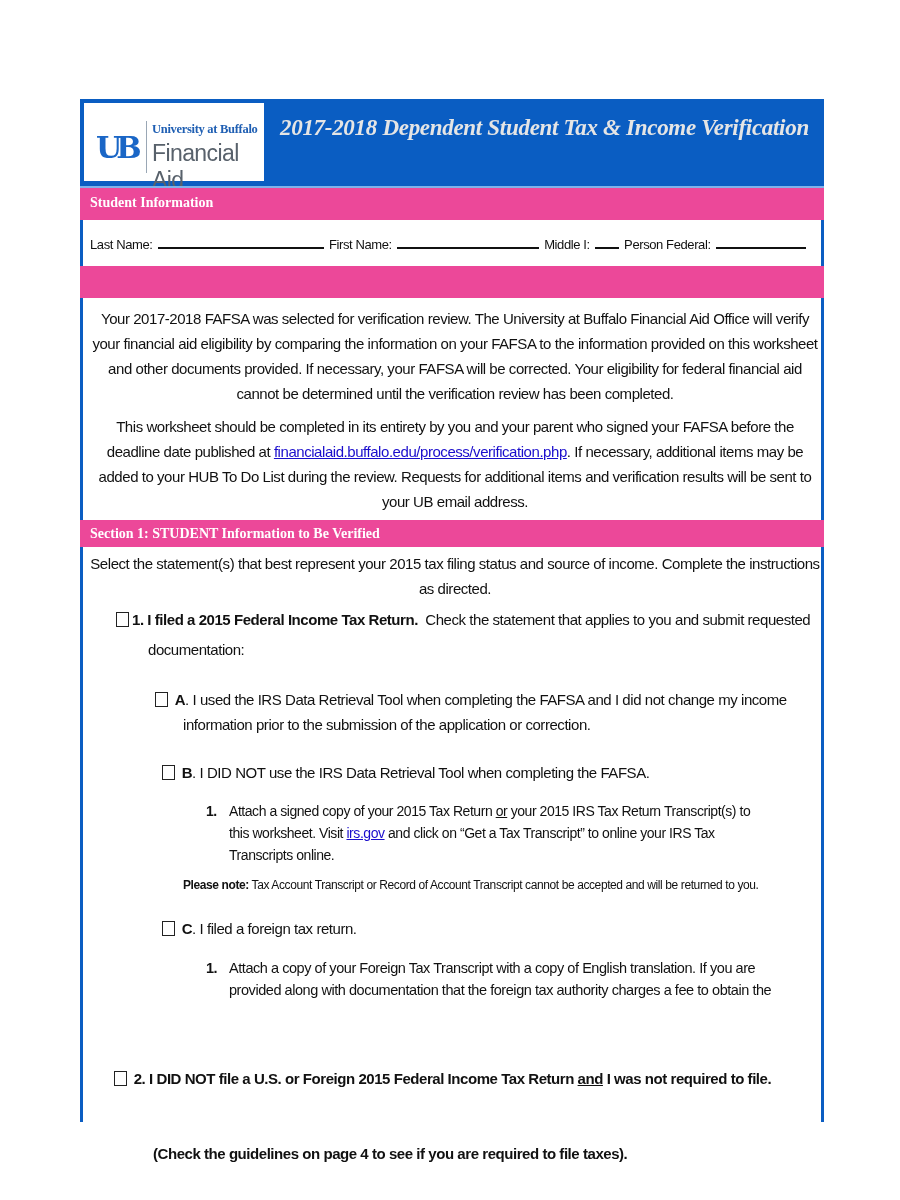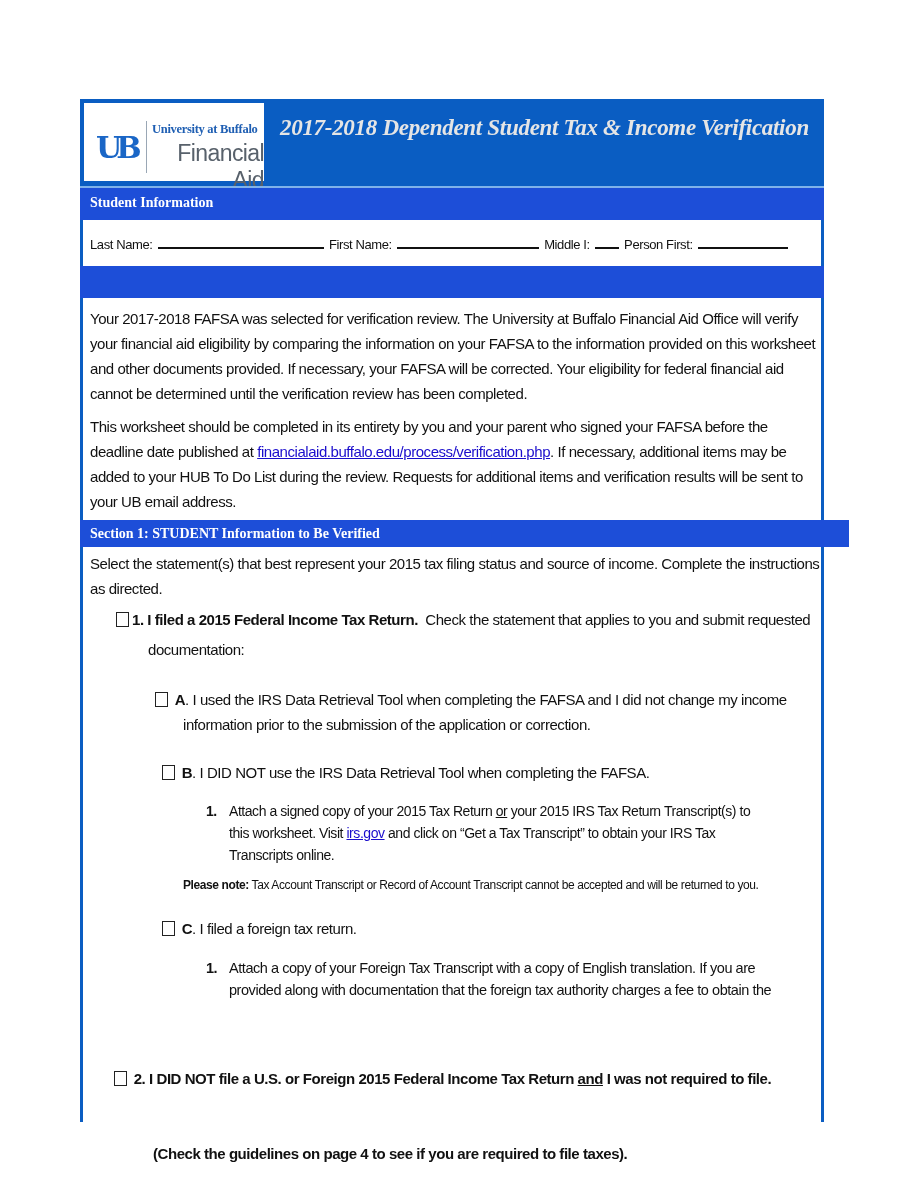--- a/index.html
+++ b/index.html
@@ -1,40 +1,40 @@
 <!DOCTYPE html>
 <html><head>
 <meta charset="utf-8">
 <style>
   html, body { margin: 0; padding: 0; background: #ffffff; }
   body { width: 900px; height: 1200px; position: relative; overflow: hidden;
          font-family: "Liberation Sans", sans-serif; color: #111; }
   .frame { position: absolute; left: 80px; top: 99px; width: 744px; height: 1023px;
            border-left: 3px solid #0b5dc2; border-right: 3px solid #0b5dc2; border-top: 3px solid #0b5dc2;
            box-sizing: border-box; }
-  .header { position: absolute; left: 80px; top: 99px; width: 744px; height: 104px; background: #0a5dc2; text-align: right; }
+  .header { position: absolute; left: 80px; top: 99px; width: 744px; height: 104px; background: #0a5dc2; }
   .logo-box { position: absolute; left: 4px; top: 4px; width: 180px; height: 78px; background: #fff; }
   .ub-mark { position: absolute; left: 12px; top: 30px; font-family: "DejaVu Serif", serif; font-weight: bold;
              color: #1a66c6; font-size: 30px; letter-spacing: -6px; line-height: 30px; }
   .logo-divider { position: absolute; left: 62px; top: 18px; width: 1px; height: 52px; background: #9aa7b5; }
   .logo-uni { position: absolute; left: 68px; top: 19px; font-family: "Liberation Serif", serif; font-weight: bold;
               font-size: 12.5px; color: #1f5fb3; letter-spacing: -0.3px; }
   .logo-fa { position: absolute; left: 68px; top: 37px; font-family: "Liberation Sans", sans-serif;
              font-size: 23px; color: #58616b; letter-spacing: -0.6px; }
   .title { position: absolute; left: 200px; top: 16px; font-family: "Liberation Serif", serif; font-style: italic;
            font-weight: bold; font-size: 23px; color: #e5e5e5; letter-spacing: -0.3px; white-space: nowrap; }
   .header-rule { position: absolute; left: 80px; top: 186px; width: 744px; height: 2px; background: #7fb2ea; }
-  .bar { position: absolute; left: 80px; width: 744px; background: #1d4ed8; }
+  .bar { position: absolute; left: 80px; width: 744px; background: #ec4899; }
   .bar-label { position: absolute; left: 10px; font-family: "Liberation Serif", serif; font-weight: bold;
                font-size: 14px; color: #fff; }
   .info-row { position: absolute; left: 85px; top: 220px; width: 736px; height: 46px; background: #fff; }
   .info-line { position: absolute; left: 5px; top: 16px; font-size: 13px; letter-spacing: -0.4px; white-space: nowrap; }
   .blank { display: inline-block; border-bottom: 2px solid #111; height: 11px; vertical-align: baseline; margin: 0 2px; }
   .white-panel { position: absolute; left: 85px; background: #fff; width: 736px; }
-  p, .txt { margin: 0; font-size: 15px; line-height: 25px; letter-spacing: -0.45px; }
+  p, .txt { margin: 0; font-size: 15px; line-height: 25px; letter-spacing: -0.45px; text-align: center; }
   .para { position: absolute; left: 90px; width: 730px; }
   a.link { color: #1a0dcc; text-decoration: underline; }
   .cb { display: inline-block; width: 13px; height: 15px; border: 1.5px solid #222; box-sizing: border-box;
         vertical-align: -2px; margin-right: 3px; }
   .abs { position: absolute; white-space: nowrap; }
   b { font-weight: bold; }
   .small { font-size: 12px; letter-spacing: -0.4px; }
   u { text-decoration: underline; }
 </style>
 </head>
@@ -58,36 +58,36 @@
 </div>
 
 <div class="info-row">
   <div class="info-line">
     <span>Last Name:</span>
     <span class="blank" style="width:166px;"></span>
     <span>First Name:</span>
     <span class="blank" style="width:142px;"></span>
     <span>Middle I:</span>
     <span class="blank" style="width:24px;"></span>
-    <span>Person First:</span>
+    <span>Person Federal:</span>
     <span class="blank" style="width:90px;"></span>
   </div>
 </div>
 
 <div class="bar" style="top:266px;height:32px;"></div>
 
 <div class="white-panel" style="top:298px;height:218px;"></div>
 <div class="para" style="top:306px;">
   <p>Your 2017-2018 FAFSA was selected for verification review. The University at Buffalo Financial Aid Office will verify your financial aid eligibility by comparing the information on your FAFSA to the information provided on this worksheet and other documents provided.  If necessary, your FAFSA will be corrected.  Your eligibility for federal financial aid cannot be determined until the verification review has been completed.</p>
 </div>
 <div class="para" style="top:414px;">
   <p><span>This worksheet should be completed in its entirety by you and your parent who signed your FAFSA before the deadline date published at </span><a class="link">financialaid.buffalo.edu/process/verification.php</a><span>. If necessary, additional items may be added to your HUB To Do List during the review.  Requests for additional items and verification results will be sent to your UB email address.</span></p>
 </div>
 
-<div class="bar" style="top:520px;height:27px;padding-left:25px;">
+<div class="bar" style="top:520px;height:27px;">
   <div class="bar-label" style="top:6px;">Section 1: STUDENT Information to Be Verified</div>
 </div>
 
 <div class="white-panel" style="top:548px;height:574px;"></div>
 
 <div class="para" style="top:551px;">
   <p>Select the statement(s) that best represent your 2015 tax filing status and source of income. Complete the instructions as directed.</p>
 </div>
 
 <div class="abs txt" style="left:116px;top:607px;">
@@ -98,21 +98,21 @@
 <div class="abs txt" style="left:155px;top:687px;">
   <span class="cb"></span> <b>A</b><span>. I used the IRS Data Retrieval Tool when completing the FAFSA and I did not change my income</span>
 </div>
 <div class="abs txt" style="left:183px;top:712px;">information prior to the submission of the application or correction.</div>
 
 <div class="abs txt" style="left:162px;top:760px;">
   <span class="cb"></span> <b>B</b><span>. I DID NOT use the IRS Data Retrieval Tool when completing the FAFSA.</span>
 </div>
 <div class="abs" style="left:206px;top:800px;font-size:14px;line-height:22px;letter-spacing:-0.45px;">
   <div><b style="display:inline-block;width:23px;">1.</b><span>Attach a signed copy of your 2015 Tax Return </span><u>or</u><span> your 2015 IRS Tax Return Transcript(s) to</span></div>
-  <div style="padding-left:23px;"><span>this worksheet. Visit </span><a class="link">irs.gov</a><span> and click on “Get a Tax Transcript” to obtain your IRS Tax</span></div>
+  <div style="padding-left:23px;"><span>this worksheet. Visit </span><a class="link">irs.gov</a><span> and click on “Get a Tax Transcript” to online your IRS Tax</span></div>
   <div style="padding-left:23px;">Transcripts online.</div>
 </div>
 <div class="abs small" style="left:183px;top:878px;">
   <b>Please note:</b><span> Tax Account Transcript or Record of Account Transcript cannot be accepted and will be returned to you.</span>
 </div>
 
 <div class="abs txt" style="left:162px;top:916px;">
   <span class="cb"></span> <b>C</b><span>. I filed a foreign tax return.</span>
 </div>
 <div class="abs" style="left:206px;top:957px;font-size:14.5px;line-height:22px;letter-spacing:-0.45px;">

